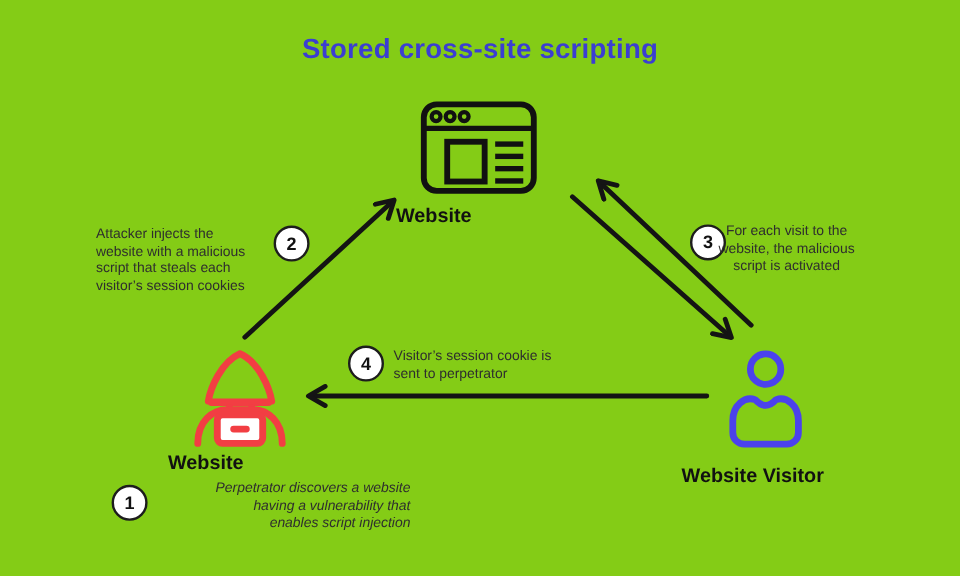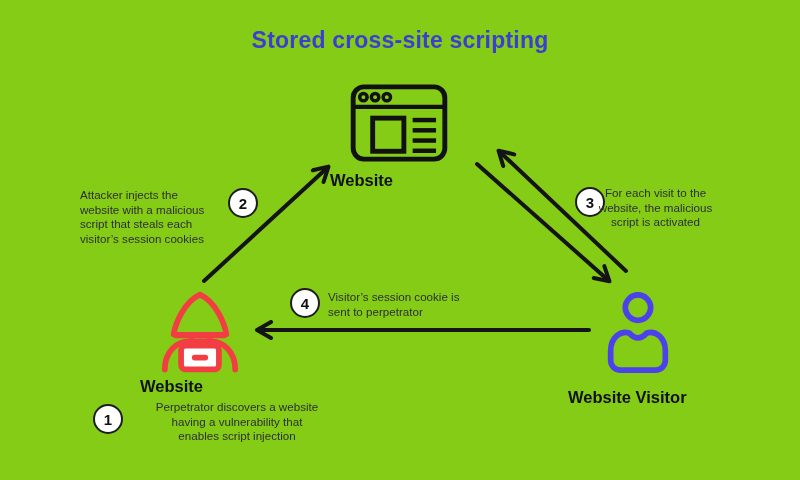--- a/index.html
+++ b/index.html
@@ -90,21 +90,21 @@
     <g fill="none" stroke="#4b42ec" stroke-width="5.8" stroke-linecap="round" stroke-linejoin="round">
       <circle cx="32" cy="16" r="13"></circle>
       <path d="M14,80 C8.5,80 4,76 4,70 L4,60 C4,47 14,39 23,42 Q32,52 41,42 C50,39 60,47 60,60 L60,70 C60,76 55.5,80 50,80 Z"></path>
     </g>
   </svg>
   <div class="abs node-label" style="left:568px; top:374px; width:140px;margin-top:14px;">Website Visitor</div>
 
   <div class="abs step-circle" style="left:93px; top:404px;">
     <span>1</span>
   </div>
-  <div class="abs step-text" style="left:132px; top:400px; width:210px; text-align:center;">Perpetrator discovers a website
+  <div class="abs step-text" style="left:132px; top:400px; width:210px; text-align:right;font-style:italic;">Perpetrator discovers a website
 having a vulnerability that
 enables script injection</div>
 
   <div class="abs step-circle" style="left:228px; top:188px;">
     <span>2</span>
   </div>
   <div class="abs step-text" style="left:80px; top:188px; width:145px; text-align:left;">Attacker injects the
 website with a malicious
 script that steals each
 visitor’s session cookies</div>

